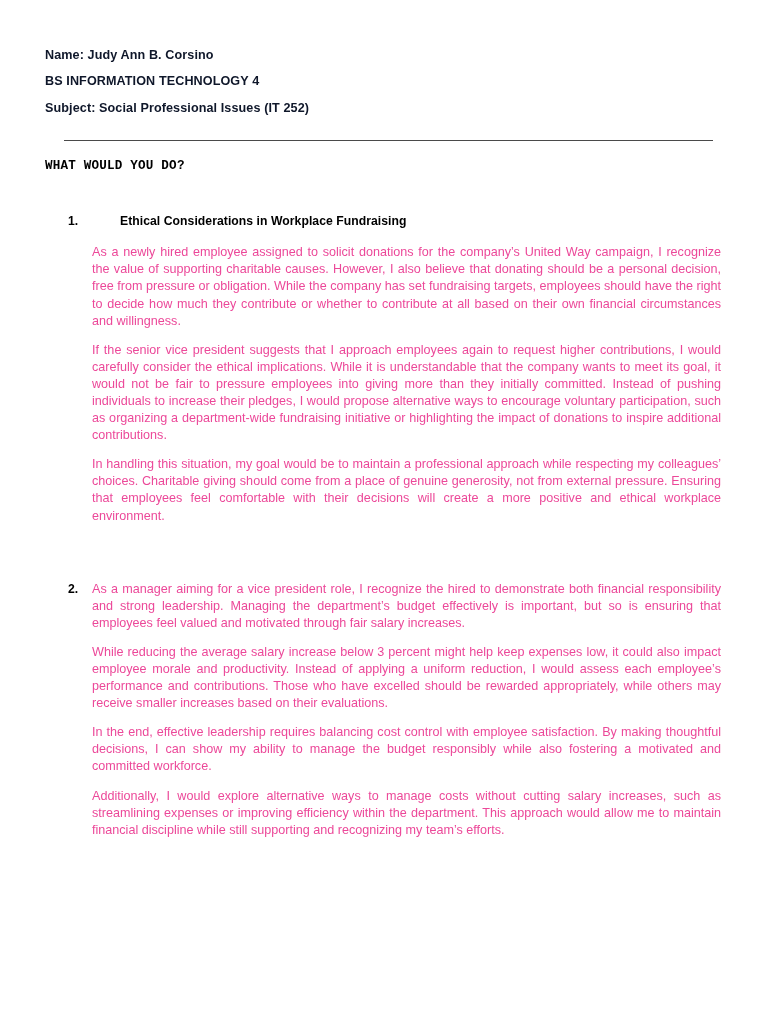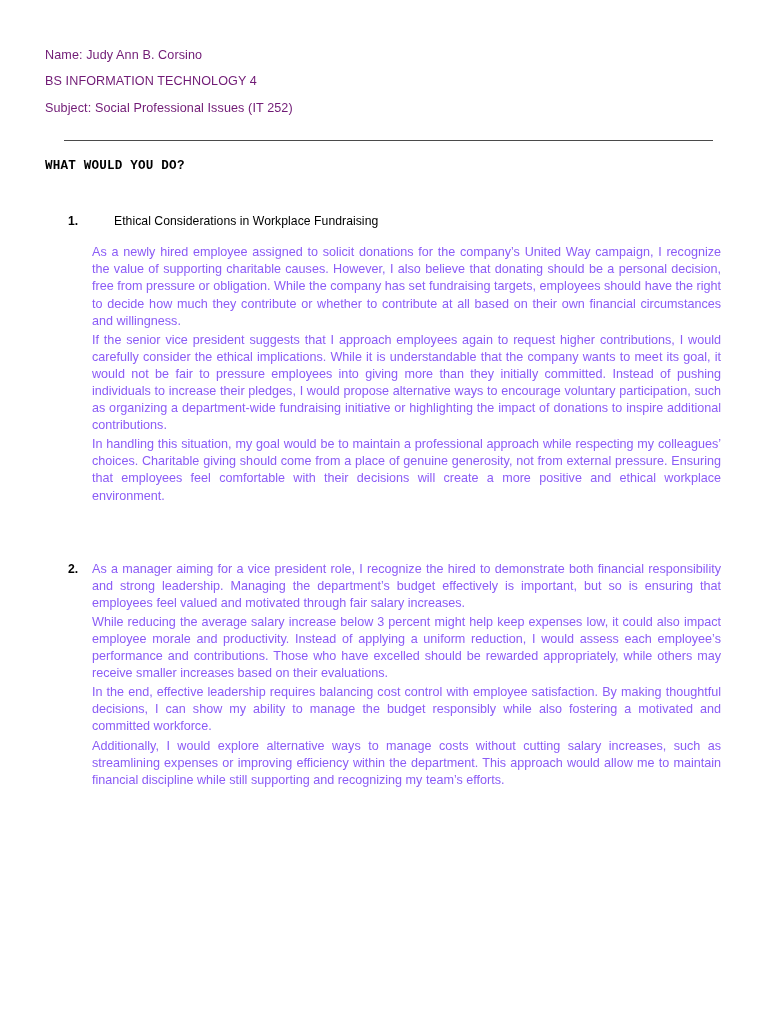--- a/index.html
+++ b/index.html
@@ -23,24 +23,24 @@
     box-sizing: border-box;
     padding: 42px 48px 0 45px;
   }
 
   
   .doc-header {
     margin: 0;
   }
   .doc-header .hdr-line {
     font-size: 12.6px;
-    font-weight: normal;
+    font-weight: bold;
     line-height: 26.4px;
     letter-spacing: 0.1px;
-    color: #701a75;
+    color: #0f172a;
     white-space: nowrap;
   }
 
   
   .divider-wrap {
     margin-top: 19px;
     padding-left: 19px;
     padding-right: 7px;
   }
   .divider {
@@ -76,40 +76,40 @@
   .section-number {
     position: absolute;
     left: 23px;
     top: 0;
     font-size: 12.2px;
     font-weight: bold;
     line-height: 16px;
   }
   .section-title {
     font-size: 12.2px;
-    font-weight: normal;
+    font-weight: bold;
     line-height: 16px;
     letter-spacing: 0.05px;
-    margin: 6px;
+    margin: 12px;
     padding-left: 16px;
   }
   .section-body {
     margin-top: 15px;
   }
   .para {
     font-size: 12.6px;
     line-height: 17.1px;
     text-align: justify;
     text-justify: inter-word;
     margin: 0;
     width: 629px;
-    color: #8b5cf6;
+    color: #ec4899;
   }
   .para + .para {
-    margin-top: 2px;
+    margin-top: 12px;
   }
 </style>
 </head>
 <body>
 
 <div class="page">
 
   <div class="doc-header">
     <div class="hdr-line">Name: Judy Ann B. Corsino</div>
     <div class="hdr-line">BS INFORMATION TECHNOLOGY 4</div>

